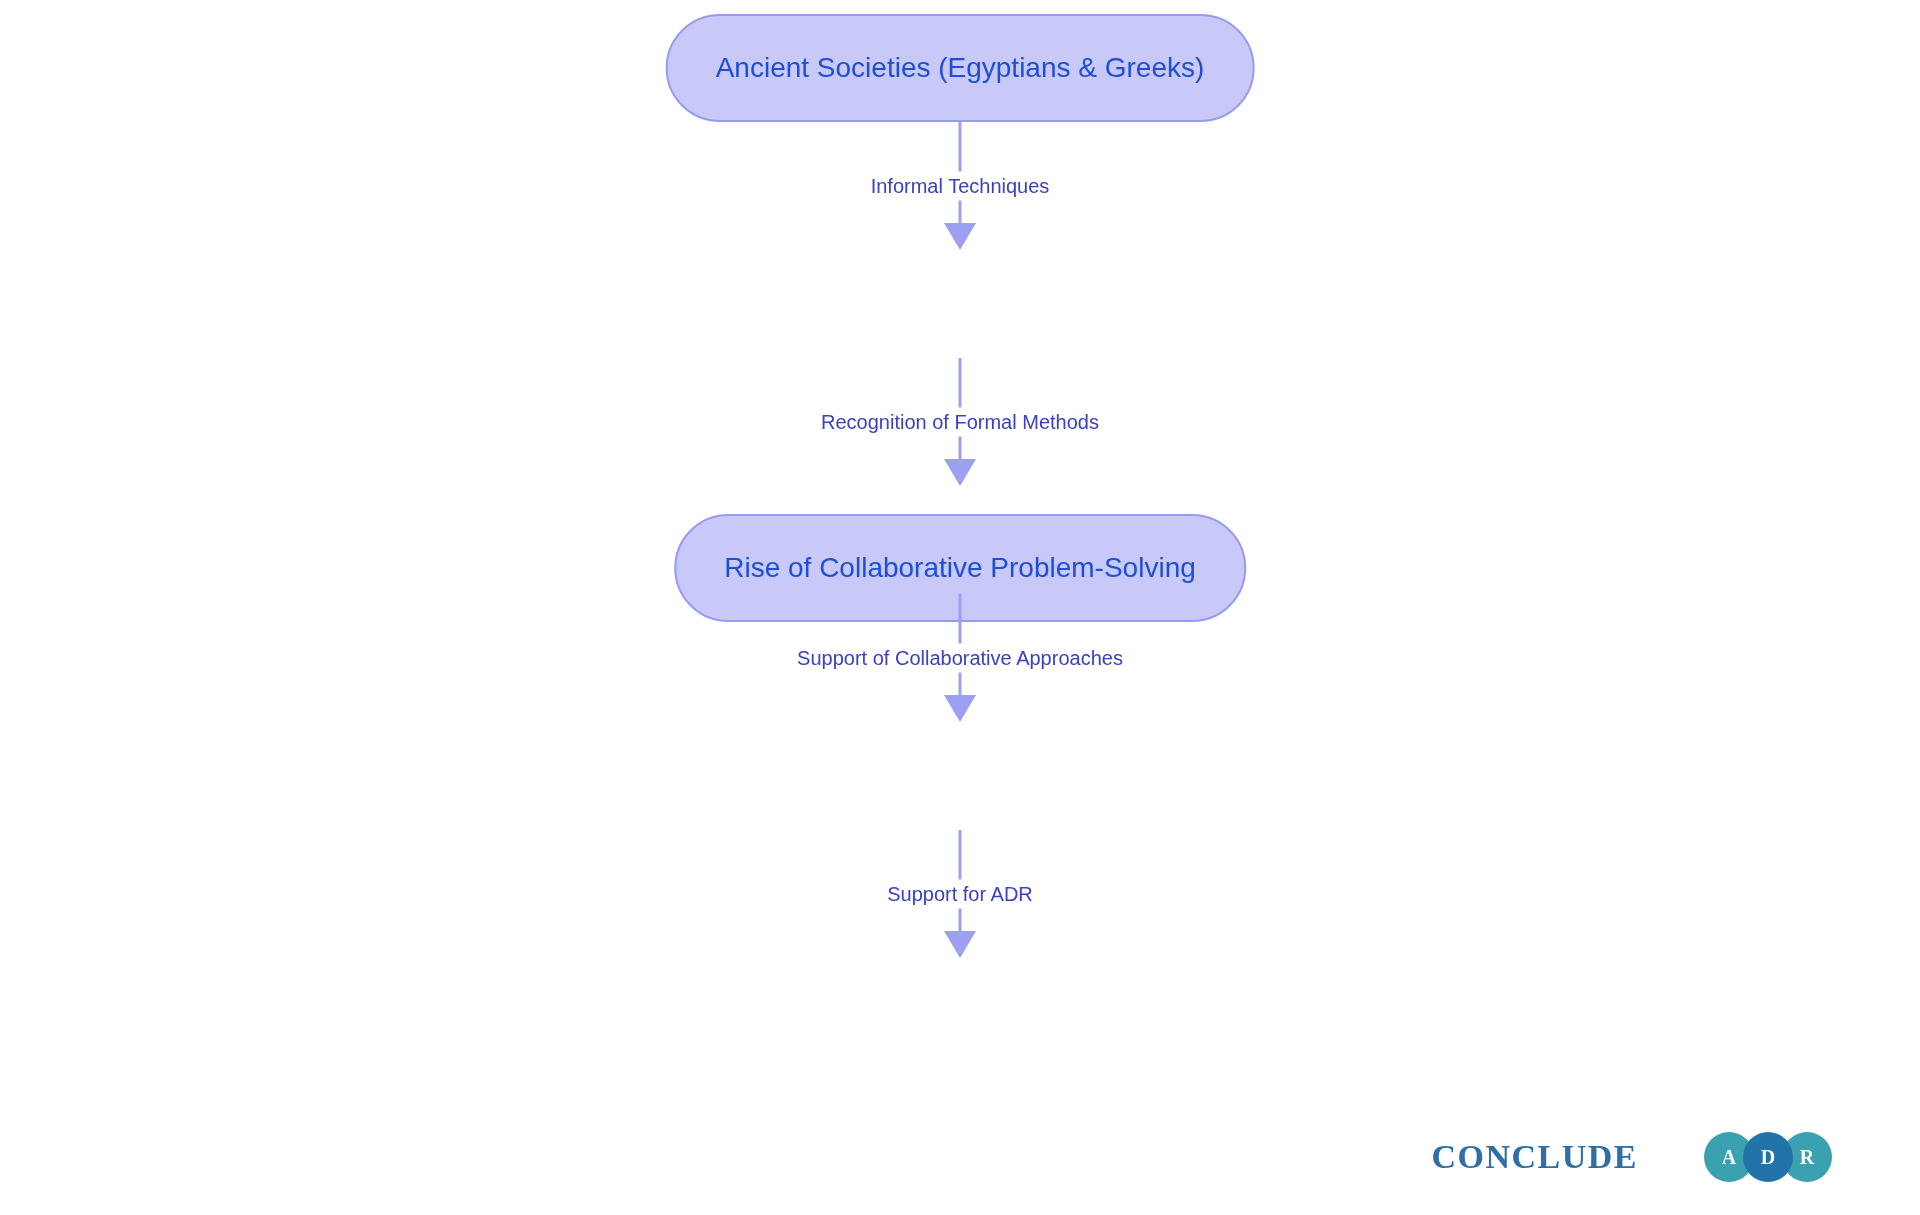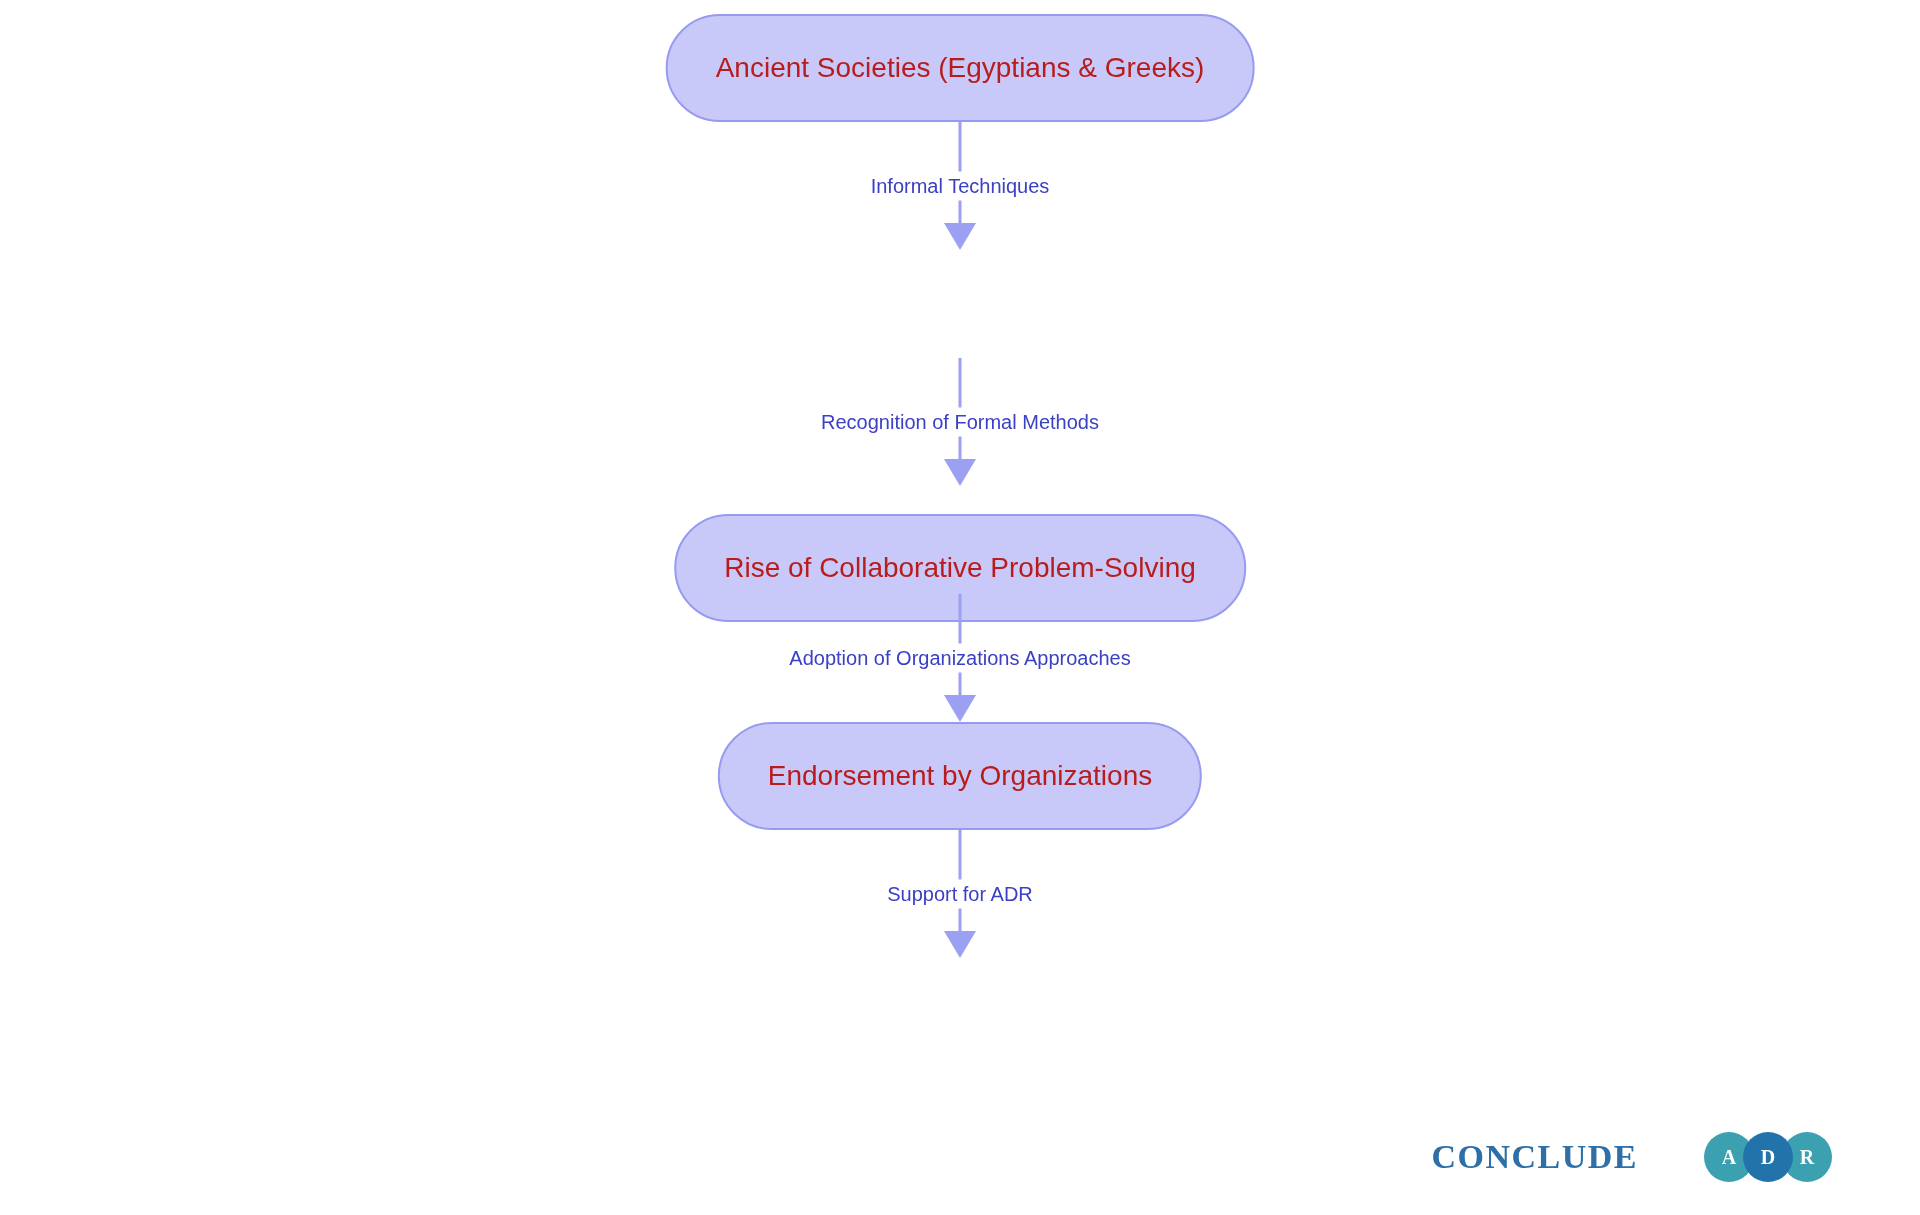--- a/index.html
+++ b/index.html
@@ -19,21 +19,21 @@
     transform:translateX(-50%);
     height:104px;
     border:2px solid #979bf0;
     background:#c8c9f8;
     border-radius:55px;
     display:flex;
     align-items:center;
     justify-content:center;
     padding:0 48px;
     white-space:nowrap;
-    color:#b91c1c;
+    color:#1d4ed8;
     font-size:28px;
     box-sizing:content-box;
   }
   .node-1{top:14px;}
   .node-2{top:250px;}
   .node-3{top:486px;margin-top:28px;}
   .node-4{top:722px;}
   .node-5{top:958px;}
 
   
@@ -134,26 +134,23 @@
     <div class="c-label">Recognition of Formal Methods</div>
   </div>
 
   <div class="node node-3">
     <span>Rise of Collaborative Problem-Solving</span>
   </div>
 
   <div class="connector connector-3">
     <div class="c-line"></div>
     <div class="c-head"></div>
-    <div class="c-label">Adoption of Organizations Approaches</div>
+    <div class="c-label">Support of Collaborative Approaches</div>
   </div>
 
-  <div class="node node-4">
-    <span>Endorsement by Organizations</span>
-  </div>
 
   <div class="connector connector-4">
     <div class="c-line"></div>
     <div class="c-head"></div>
     <div class="c-label">Support for ADR</div>
   </div>
 
 
   <div class="brand">
     <span class="wordmark">CONCLUDE</span>

